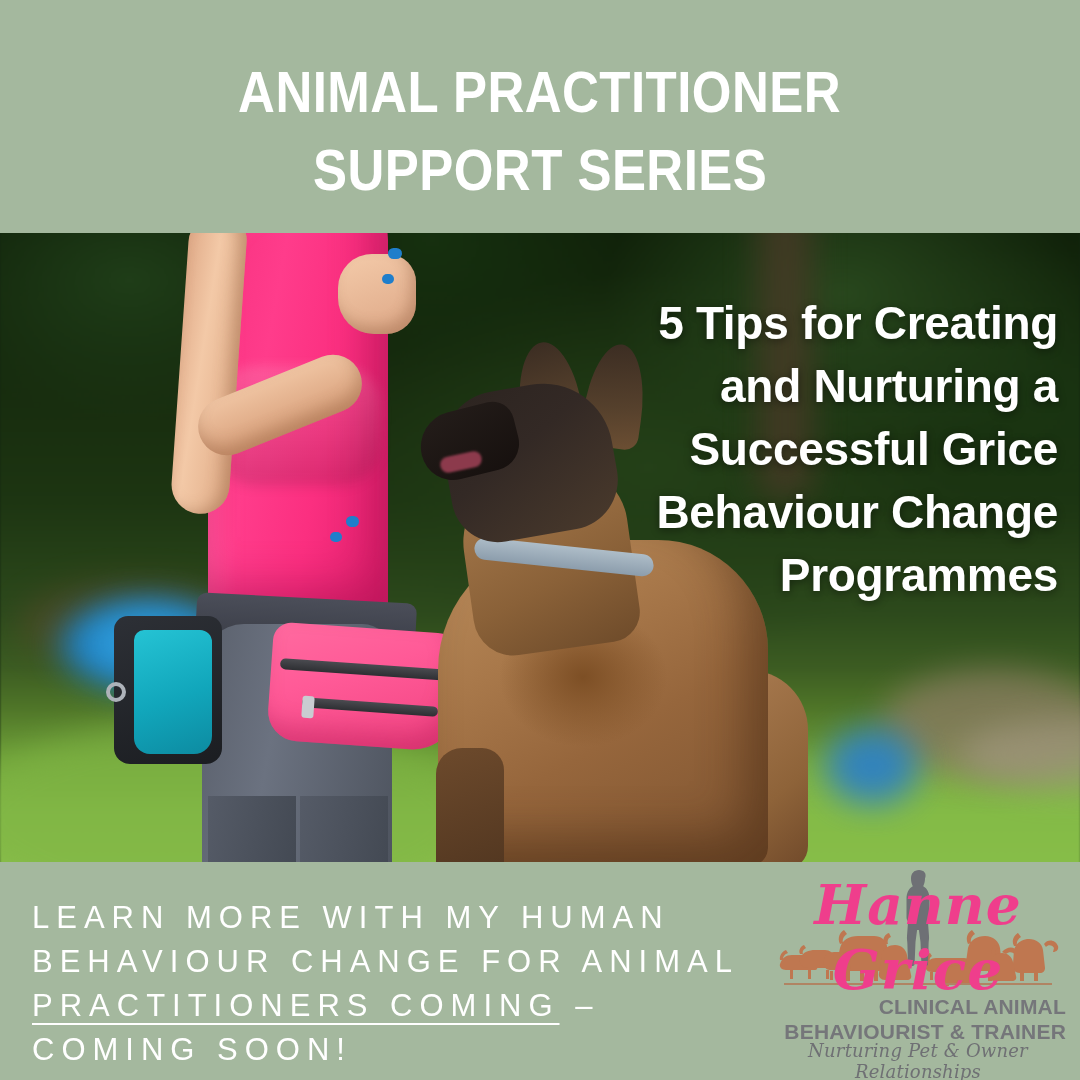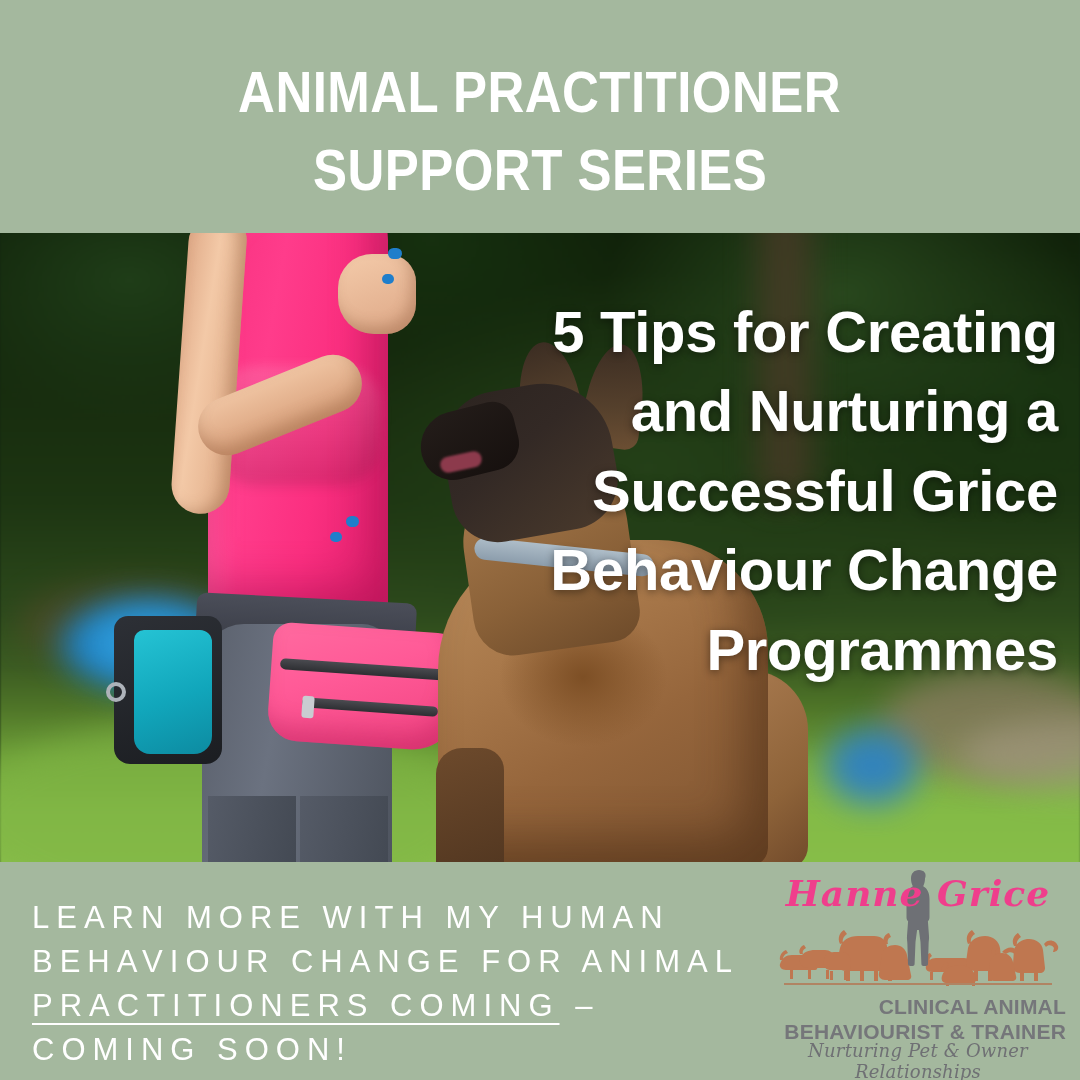--- a/index.html
+++ b/index.html
@@ -220,21 +220,21 @@
     transform:rotate(6deg);
   }
 
   
   .title-block {
     position:absolute; right:22px; top:292px; width:560px;
     text-align:right; z-index:30;
   }
   .title-block .tline {
     color:#ffffff;
-    font-size:58px;
+    font-size:46px;
     font-weight:700;
     line-height:1.37;
     letter-spacing:-0.3px;
     text-shadow:0 2px 8px rgba(0,0,0,.45);
     white-space:nowrap;
   }
 
   
   .bottom-banner {
     position:absolute; left:0; bottom:0; width:1080px; height:218px;
@@ -253,21 +253,21 @@
 
   
   .logo { position:absolute; right:14px; top:8px; width:296px; height:204px; }
   .logo-script {
     position:absolute; left:0; top:2px; width:296px; height:72px;
     text-align:center;
     color:#ef3e8c;
     font-family:"DejaVu Serif", serif;
     font-style:italic;
     font-weight:700;
-    font-size:36px;
+    font-size:55px;
     letter-spacing:1px;
     z-index:3;
   }
   .logo-woman {
     position:absolute; left:132px; top:0px; width:34px; height:96px;
     z-index:2;
   }
   .logo-dogs { position:absolute; left:8px; top:54px; width:282px; height:62px; z-index:1; }
   .logo-baseline {
     position:absolute; left:14px; top:113px; width:268px; height:2px;

